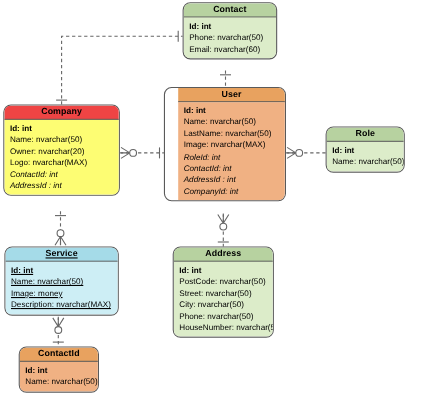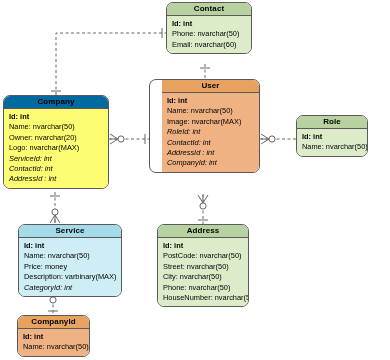--- a/index.html
+++ b/index.html
@@ -57,21 +57,21 @@
   .attr.pk {
     font-weight: bold;
   }
   .attr.fk {
     font-style: italic;
   }
 
   
   .theme-green .entity-header { background: #b7d2a0; }
   .theme-green .entity-body   { background: #dcecc9; }
-  .theme-yellow .entity-header { background: #0369a1; }
+  .theme-yellow .entity-header { background: #ef4444; }
   .theme-yellow .entity-body   { background: #fdfd73; }
   .theme-orange .entity-header { background: #e8a25f; }
   .theme-orange .entity-body   { background: #f0b183; }
   .theme-blue .entity-header { background: #a5dbe8; }
   .theme-blue .entity-body   { background: #cdeef5; }
 </style>
 </head>
 <body>
 
 <div id="diagram-canvas">
@@ -140,67 +140,66 @@
           <div class="attr">Email: nvarchar(60)</div>
         </div>
       </div>
       <div class="entity theme-yellow" style="left: 3px; top: 95px; width: 106px;">
         <div class="entity-header">Company</div>
         <div class="entity-body">
           <div class="attr pk">Id: int</div>
           <div class="attr">Name: nvarchar(50)</div>
           <div class="attr">Owner: nvarchar(20)</div>
           <div class="attr">Logo: nvarchar(MAX)</div>
-          <div class="attr fk">ServiceId: int</div>
           <div class="attr fk">ContactId: int</div>
           <div class="attr fk">AddressId : int</div>
         </div>
       </div>
       <div class="entity theme-orange" style="left: 149px; top: 79px; width: 111px; padding-left: 12px;">
         <div class="entity-header">User</div>
         <div class="entity-body">
           <div class="attr pk">Id: int</div>
           <div class="attr">Name: nvarchar(50)</div>
+          <div class="attr">LastName: nvarchar(50)</div>
           <div class="attr">Image: nvarchar(MAX)</div>
           <div class="attr fk">RoleId: int</div>
           <div class="attr fk">ContactId: int</div>
           <div class="attr fk">AddressId : int</div>
           <div class="attr fk">CompanyId: int</div>
         </div>
       </div>
       <div class="entity theme-green" style="left: 296px; top: 115px; width: 72px;">
         <div class="entity-header">Role</div>
         <div class="entity-body">
           <div class="attr pk">Id: int</div>
           <div class="attr">Name: nvarchar(50)</div>
         </div>
       </div>
-      <div class="entity theme-blue" style="left: 18px; top: 224px; width: 104px;">
+      <div class="entity theme-blue" style="left: 4px; top: 224px; width: 104px; text-decoration: underline;">
         <div class="entity-header">Service</div>
         <div class="entity-body">
           <div class="attr pk">Id: int</div>
           <div class="attr">Name: nvarchar(50)</div>
-          <div class="attr">Price: money</div>
-          <div class="attr">Description: varbinary(MAX)</div>
-          <div class="attr fk">CategoryId: int</div>
+          <div class="attr">Image: money</div>
+          <div class="attr">Description: nvarchar(MAX)</div>
         </div>
       </div>
       <div class="entity theme-green" style="left: 157px; top: 224px; width: 92px;">
         <div class="entity-header">Address</div>
         <div class="entity-body">
           <div class="attr pk">Id: int</div>
           <div class="attr">PostCode: nvarchar(50)</div>
           <div class="attr">Street: nvarchar(50)</div>
           <div class="attr">City: nvarchar(50)</div>
           <div class="attr">Phone: nvarchar(50)</div>
           <div class="attr">HouseNumber: nvarchar(50)</div>
         </div>
       </div>
       <div class="entity theme-orange" style="left: 17px; top: 315px; width: 73px;">
-        <div class="entity-header">CompanyId</div>
+        <div class="entity-header">ContactId</div>
         <div class="entity-body">
           <div class="attr pk">Id: int</div>
           <div class="attr">Name: nvarchar(50)</div>
         </div>
       </div>
     </div>
 
 </div>
 
 </body></html>

